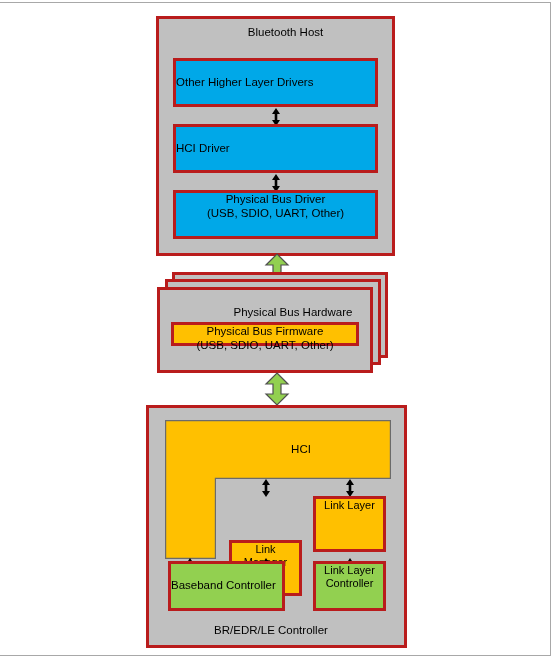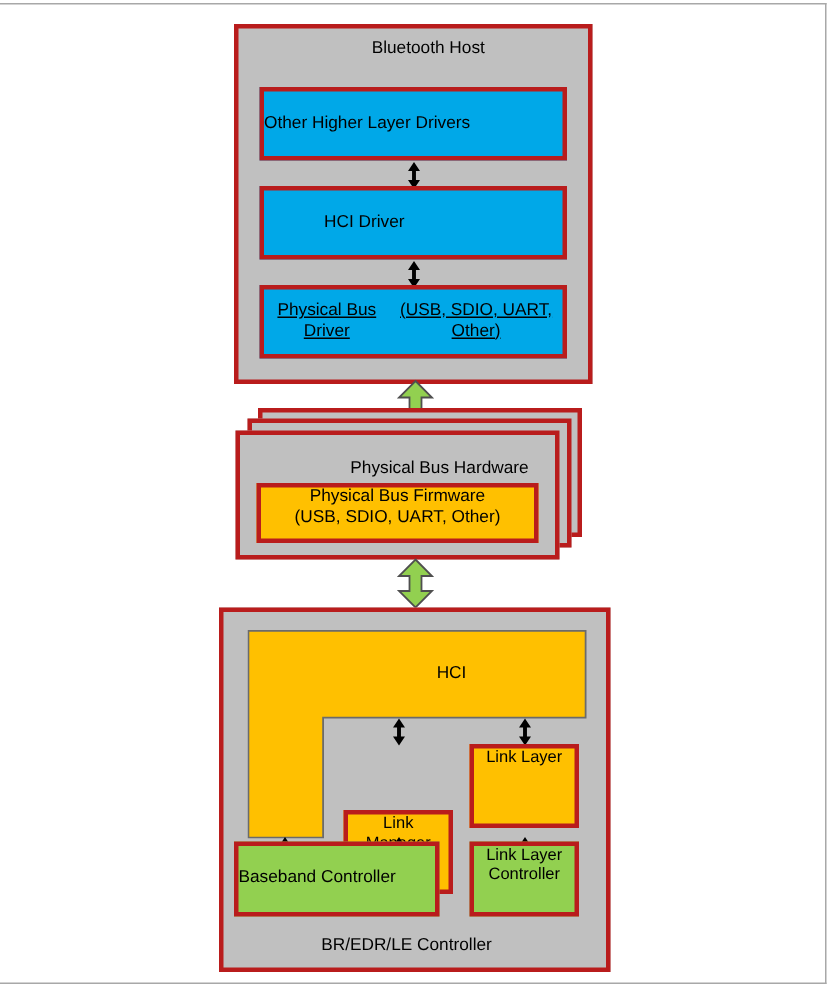--- a/index.html
+++ b/index.html
@@ -109,44 +109,44 @@
   <div class="panel-title" style="left:156px; top:26px; width:239px;">Bluetooth Host</div>
 
   <div class="box blue lbl" style="left:173px; top:58px; width:205px; height:49px;">
     <span>Other Higher Layer Drivers</span>
   </div>
 
   <svg class="arrow-blk" style="left:268px; top:107px;" width="16" height="20" viewBox="0 0 16 20">
     <path d="M8 1 L12 7 L9.3 7 L9.3 13 L12 13 L8 19 L4 13 L6.7 13 L6.7 7 L4 7 Z" fill="#000000"></path>
   </svg>
 
-  <div class="box blue lbl" style="left:173px; top:124px; width:205px; height:49px;padding-left:40px;">
+  <div class="box blue lbl" style="left:173px; top:124px; width:205px; height:49px;">
     <span>HCI Driver</span>
   </div>
 
   <svg class="arrow-blk" style="left:268px; top:173px;" width="16" height="20" viewBox="0 0 16 20">
     <path d="M8 1 L12 7 L9.3 7 L9.3 13 L12 13 L8 19 L4 13 L6.7 13 L6.7 7 L4 7 Z" fill="#000000"></path>
   </svg>
 
-  <div class="box blue lbl" style="left:173px; top:190px; width:205px; height:49px; flex-direction:row;text-decoration:underline;">
+  <div class="box blue lbl" style="left:173px; top:190px; width:205px; height:49px; flex-direction:column;">
     <span>Physical Bus Driver</span>
     <span>(USB, SDIO, UART, Other)</span>
   </div>
 
   <svg class="arrow-grn" style="left:264px; top:253px;" width="26" height="34" viewBox="0 0 26 34">
     <path d="M13 1 L24 12 L17 12 L17 22 L24 22 L13 33 L2 22 L9 22 L9 12 L2 12 Z" fill="#92d050" stroke="#4f4f4f" stroke-width="1.2" stroke-linejoin="miter"></path>
   </svg>
 
   <div class="box gray" style="left:172px; top:272px; width:216px; height:86px;"></div>
   <div class="box gray" style="left:165px; top:279px; width:216px; height:86px;"></div>
   <div class="box gray" style="left:157px; top:287px; width:216px; height:86px;"></div>
 
   <div class="panel-title" style="left:157px; top:306px; width:252px;">Physical Bus Hardware</div>
 
-  <div class="box orange lbl" style="left:171px; top:322px; width:188px; height:40px; flex-direction:column;">
+  <div class="box orange lbl" style="left:171px; top:322px; width:188px; height:24px; flex-direction:column;">
     <span>Physical Bus Firmware</span>
     <span>(USB, SDIO, UART, Other)</span>
   </div>
 
   <svg class="arrow-grn" style="left:264px; top:372px;" width="26" height="34" viewBox="0 0 26 34">
     <path d="M13 1 L24 12 L17 12 L17 22 L24 22 L13 33 L2 22 L9 22 L9 12 L2 12 Z" fill="#92d050" stroke="#4f4f4f" stroke-width="1.2" stroke-linejoin="miter"></path>
   </svg>
 
   <div class="box gray" style="left:146px; top:405px; width:261px; height:243px;"></div>
 
@@ -177,21 +177,21 @@
   </svg>
 
   <svg class="arrow-blk" style="left:258px; top:557px;" width="16" height="20" viewBox="0 0 16 20">
     <path d="M8 1 L12 7 L9.3 7 L9.3 13 L12 13 L8 19 L4 13 L6.7 13 L6.7 7 L4 7 Z" fill="#000000"></path>
   </svg>
 
   <svg class="arrow-blk" style="left:342px; top:557px;" width="16" height="20" viewBox="0 0 16 20">
     <path d="M8 1 L12 7 L9.3 7 L9.3 13 L12 13 L8 19 L4 13 L6.7 13 L6.7 7 L4 7 Z" fill="#000000"></path>
   </svg>
 
-  <div class="box green lbl" style="left:156px; top:561px; width:137px; height:50px;">
+  <div class="box green lbl" style="left:168px; top:561px; width:117px; height:50px;">
     <span>Baseband Controller</span>
   </div>
 
   <div class="box green lbl-sm" style="left:313px; top:561px; width:73px; height:50px; flex-direction:column;">
     <span>Link Layer</span>
     <span>Controller</span>
   </div>
 
   <div class="panel-title" style="left:146px; top:624px; width:230px;">BR/EDR/LE Controller</div>
 

